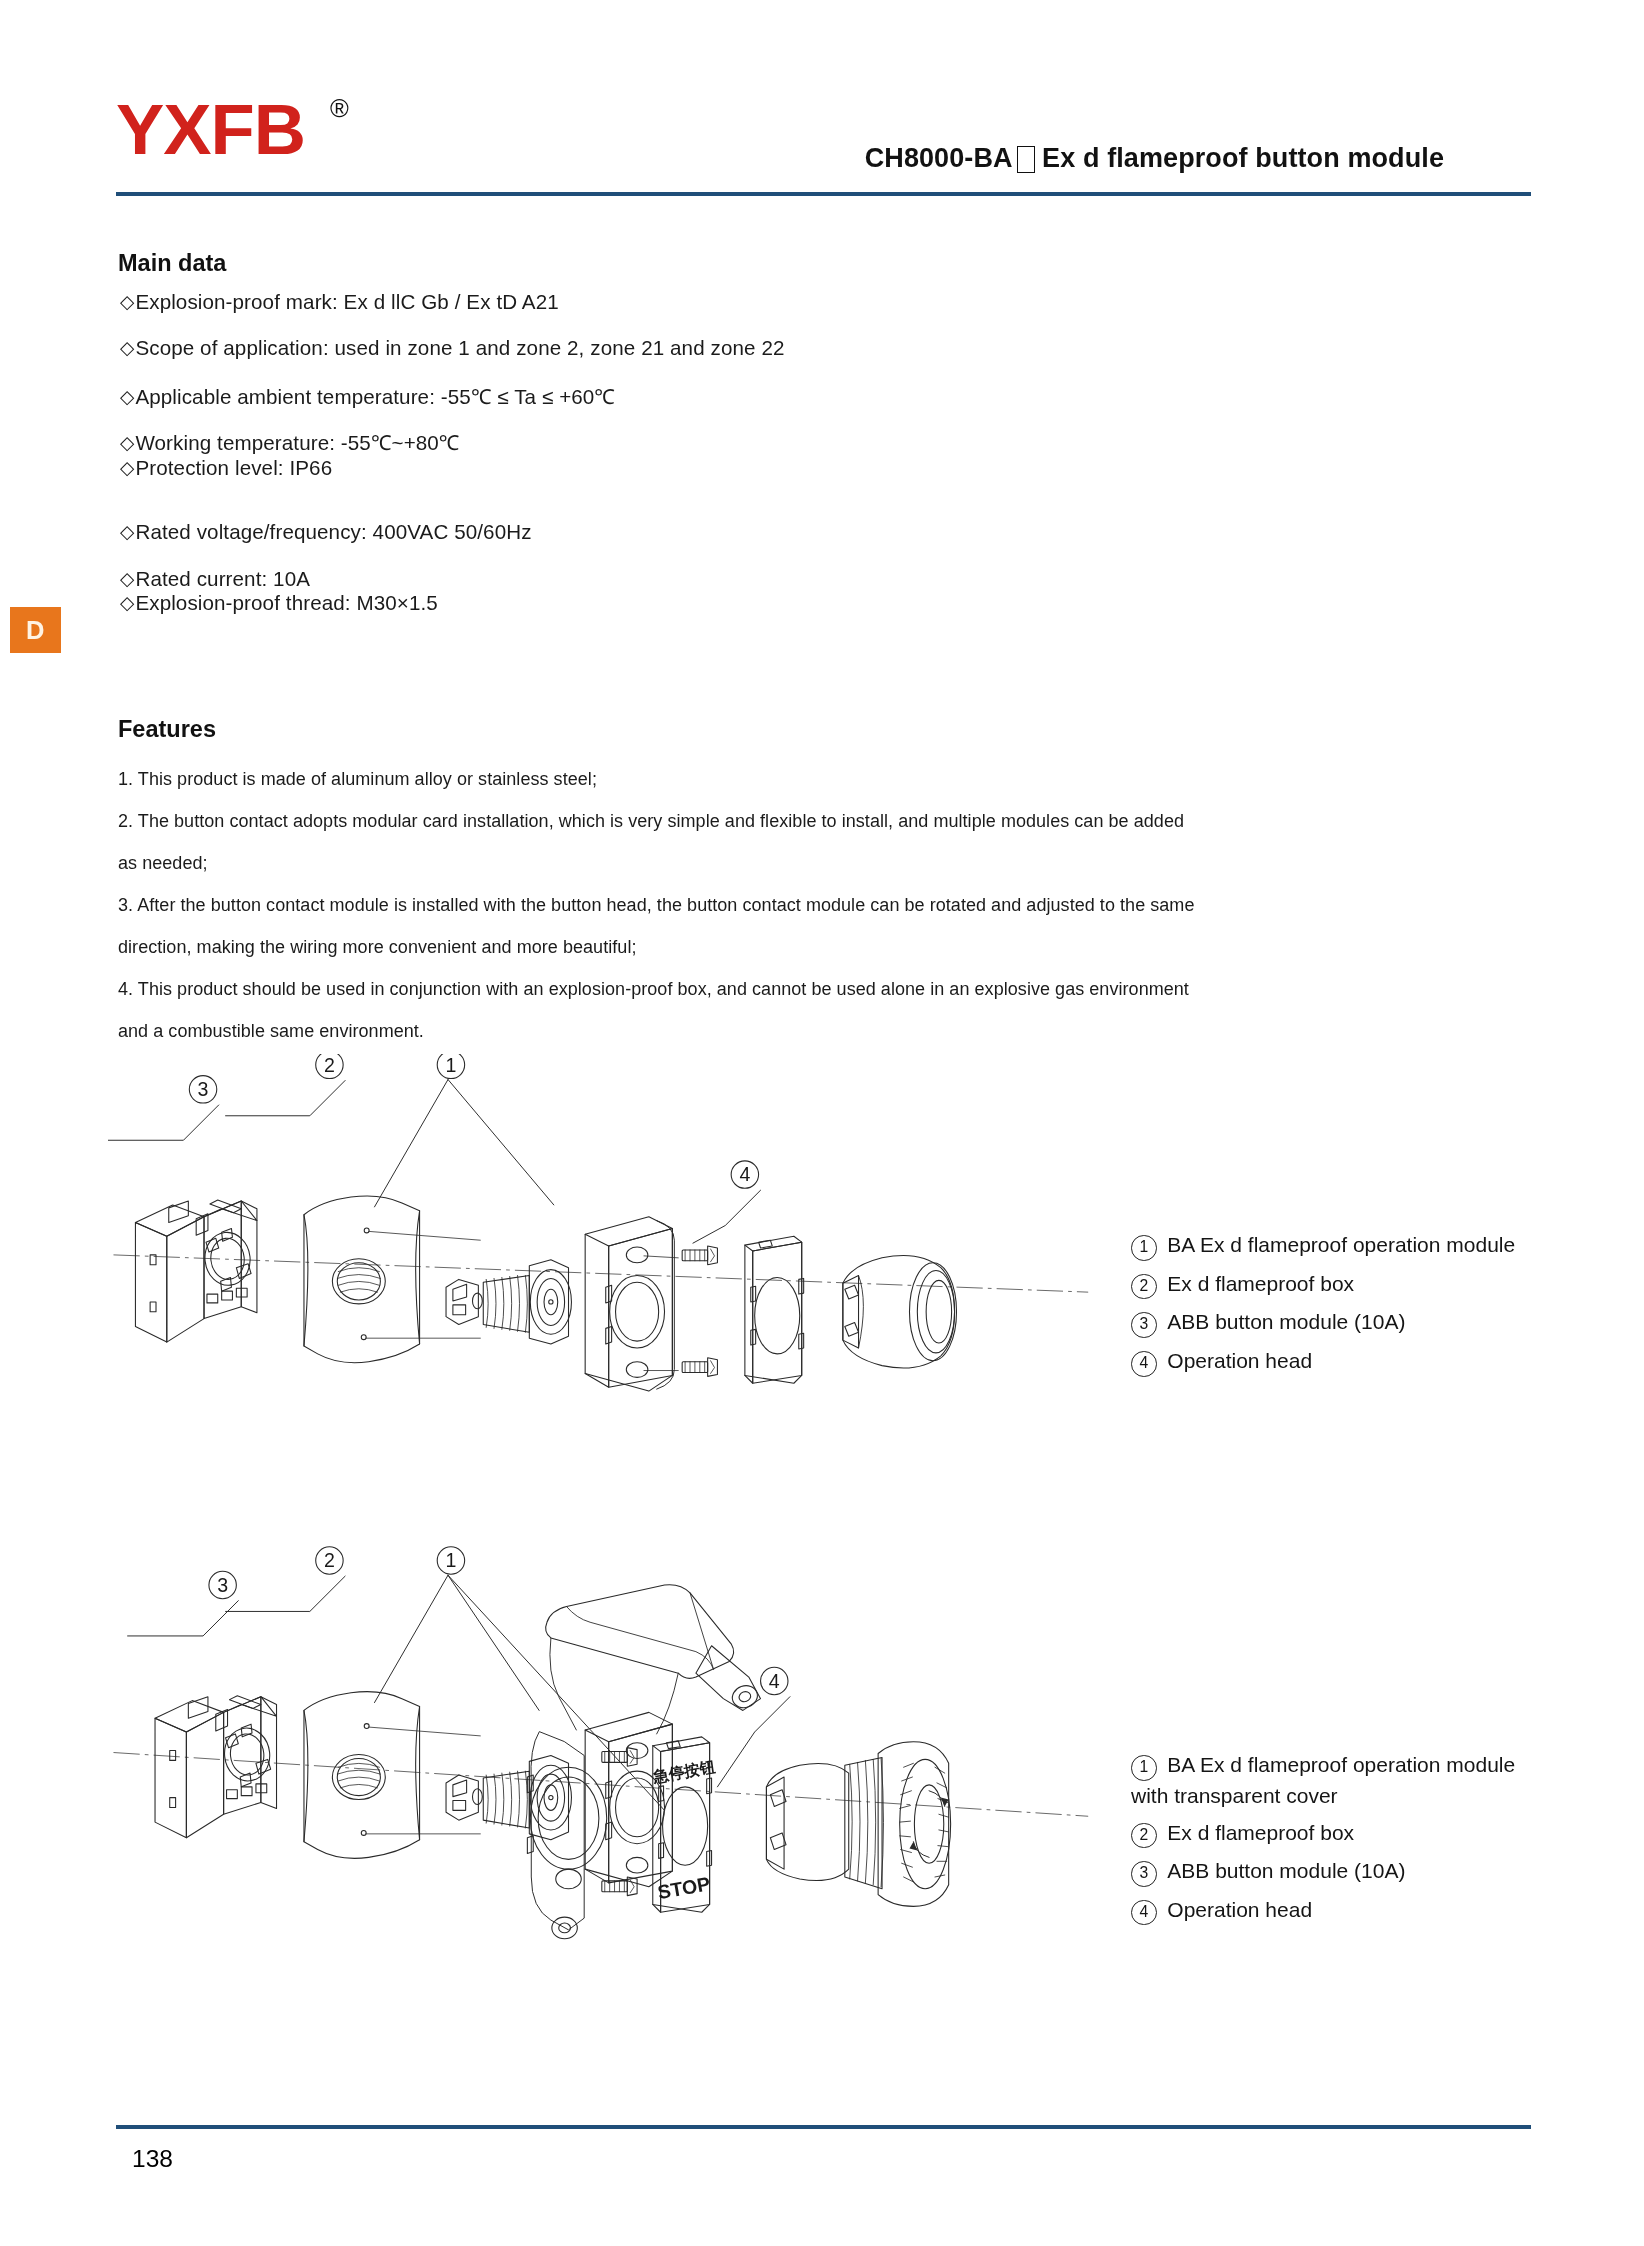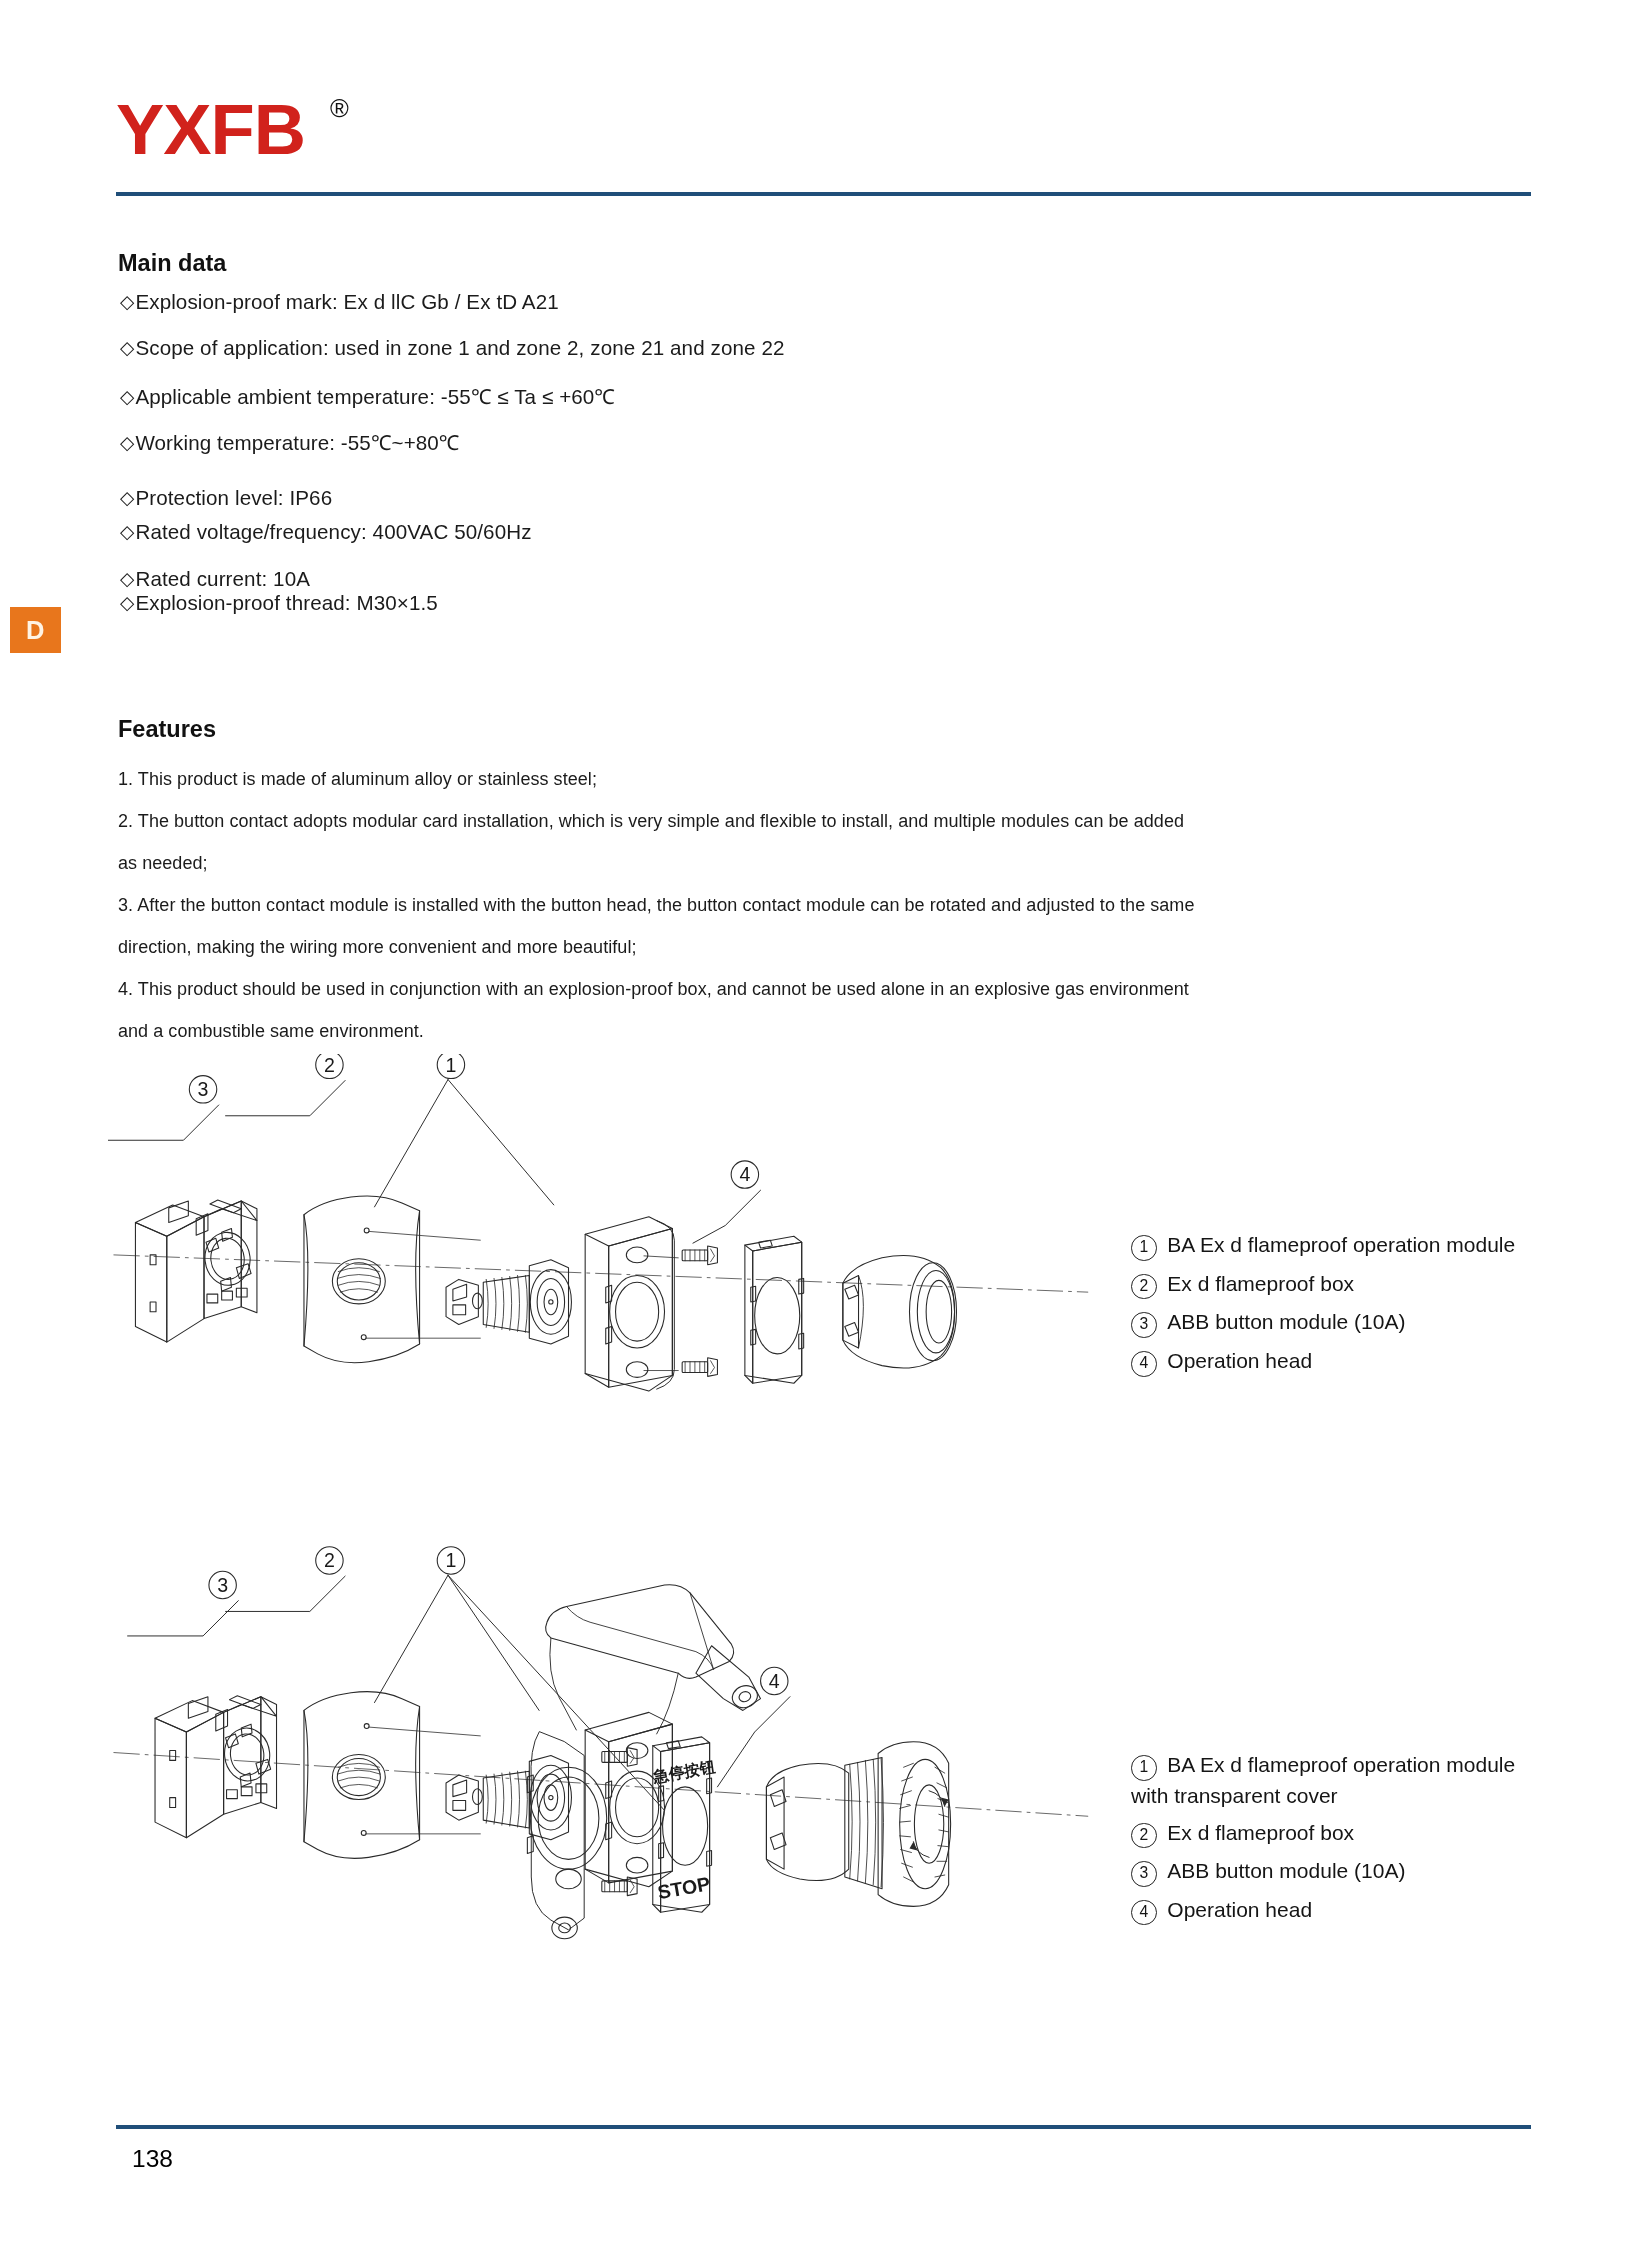--- a/index.html
+++ b/index.html
@@ -195,20 +195,25 @@
   .diagram svg { display: block; }
 </style>
 </head>
 <body>
 
 <div id="header">
   <div id="logo-block">
     <span id="logo-text" style="color: rgb(209, 34, 28);">YXFB</span>
     <span id="logo-reg">®</span>
   </div>
+  <div id="header-title">
+    <span>CH8000-BA</span>
+    <span class="sqbox"></span>
+    <span>Ex d flameproof button module</span>
+  </div>
   <div id="header-rule" style="background: rgb(31, 78, 121);"></div>
 </div>
 
 <div id="side-tab" style="background: rgb(232, 118, 28);">
   <span>D</span>
 </div>
 
 <div id="content">
 
   <div id="main-data-heading" class="sec-heading">Main data</div>
@@ -218,21 +223,21 @@
   </div>
   <div class="spec-line" style="top:336px">
     <span class="dia">◇</span><span>Scope of application: used in zone 1 and zone 2, zone 21 and zone 22</span>
   </div>
   <div class="spec-line" style="top:382px">
     <span class="dia">◇</span><span>Applicable ambient temperature: -55℃ ≤ Ta ≤ +60℃</span>
   </div>
   <div class="spec-line" style="top:428px">
     <span class="dia">◇</span><span>Working temperature: -55℃~+80℃</span>
   </div>
-  <div class="spec-line" style="top:486px">
+  <div class="spec-line" style="top:456px">
     <span class="dia">◇</span><span>Protection level: IP66</span>
   </div>
   <div class="spec-line" style="top:520px">
     <span class="dia">◇</span><span>Rated voltage/frequency: 400VAC 50/60Hz</span>
   </div>
   <div class="spec-line" style="top:567px">
     <span class="dia">◇</span><span>Rated current: 10A</span>
   </div>
   <div class="spec-line" style="top:591px">
     <span class="dia">◇</span><span>Explosion-proof thread: M30×1.5</span>

